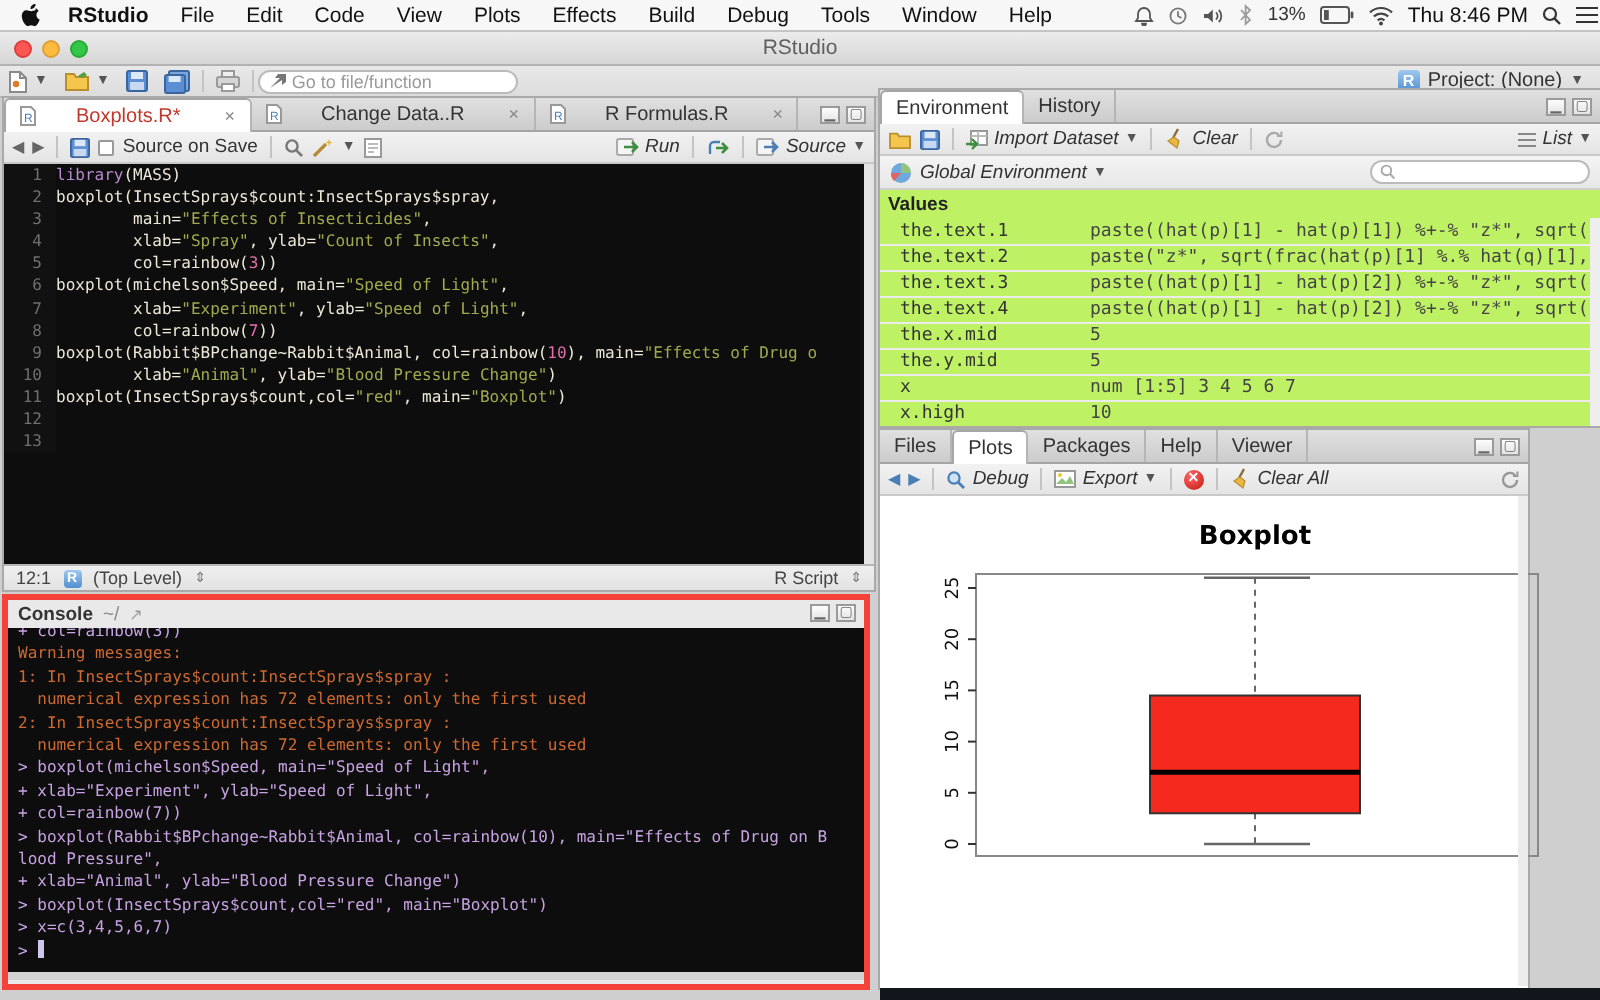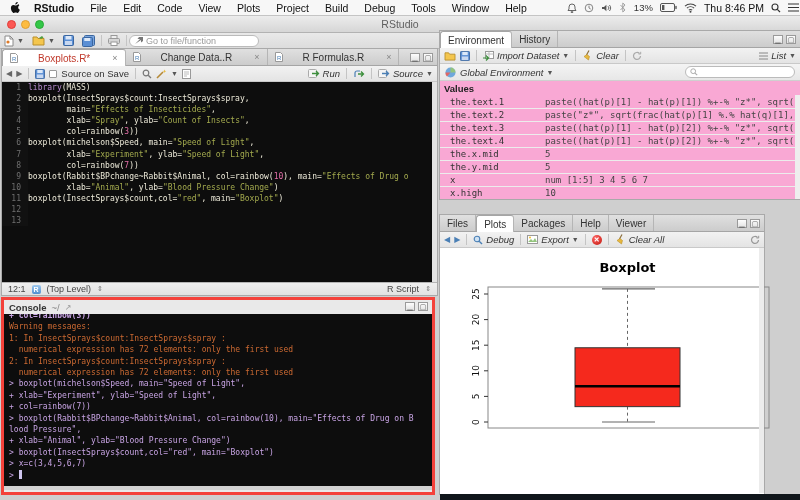--- a/index.html
+++ b/index.html
@@ -73,25 +73,25 @@
 
   
   #console-pane{left:1px;top:297px;width:434px;height:198px;border:3px solid #f4423b;background:#e9e9e9;}
   #console-header{height:14px;display:flex;align-items:center;gap:5px;padding:0 5px;
     font-size:9.5px;color:#333;position:relative;}
   #console-header b{font-size:9.5px;}
   #console-body{height:172px;background:#0d0d0d;overflow:hidden;padding:1px 0 0 5px;
     font-family:"DejaVu Sans Mono",monospace;font-size:8px;line-height:11.4px;white-space:pre;}
   #console-hscroll{height:4px;background:#d2d2d2;}
   .con-input{color:#c7a3e3;} .con-warning{color:#cd6a32;}
-  .clipped{margin-top:-5px;font-weight:bold;}
+  .clipped{margin-top:-5px;}
   .cursor{display:inline-block;width:3px;height:9px;background:#cfc6ee;vertical-align:-1px;}
 
   
-  #env-pane{left:440px;top:31px;width:360px;height:168px;background:#f9a8d4;}
+  #env-pane{left:440px;top:45px;width:360px;height:168px;background:#bef264;}
   #env-toolbar2{height:17px;background:linear-gradient(#f4f4f4,#e7e7e7);border-bottom:1px solid #cfcfcf;
     display:flex;align-items:center;gap:4px;padding:0 5px;font-size:9.5px;color:#333;}
   #env-search{margin-left:auto;width:110px;height:12px;border:1px solid #bbb;border-radius:7px;
     background:#fff;display:flex;align-items:center;padding:0 4px;}
   #env-values-label{font-weight:bold;font-size:9.5px;color:#222;padding:2px 0 1px 4px;}
   #env-rows{position:relative;font-size:9px;color:#333;}
   .env-row{height:13px;display:flex;align-items:center;border-top:1px solid #ececec;}
   .env-row:first-child{border-top:none;}
   .env-name{width:105px;flex:none;padding-left:10px;font-family:"DejaVu Sans Mono",monospace;}
   .env-val{flex:1;font-family:"DejaVu Sans Mono",monospace;color:#444;white-space:nowrap;overflow:hidden;}
@@ -119,21 +119,21 @@
         <path d="M7.2 1.6c-.5.6-1.3 1-1.9.9-.1-.7.2-1.4.6-1.8C6.4.2 7.2-.1 7.8 0c0 .6-.2 1.2-.6 1.6z" fill="#111"></path>
         <path d="M7.8 3.1c-1 0-1.5.5-2.2.5-.7 0-1.4-.5-2.3-.5C2.1 3.1.9 4.1.9 6c0 2.4 1.8 5 2.9 5 .6 0 .9-.4 1.8-.4.9 0 1.1.4 1.8.4 1 0 2.2-2.2 2.4-3.3-1.1-.4-1.6-1.3-1.6-2.2 0-.9.5-1.6 1.1-2-.5-.9-1.2-1.4-1.5-1.4z" fill="#111"></path>
       </svg>
     </span>
   <span class="menu-item app">RStudio</span>
       <span class="menu-item">File</span>
       <span class="menu-item">Edit</span>
       <span class="menu-item">Code</span>
       <span class="menu-item">View</span>
       <span class="menu-item">Plots</span>
-      <span class="menu-item">Project</span>
+      <span class="menu-item">Effects</span>
       <span class="menu-item">Build</span>
       <span class="menu-item">Debug</span>
       <span class="menu-item">Tools</span>
       <span class="menu-item">Window</span>
       <span class="menu-item">Help</span>
     </div>
   <div id="menu-right">
     <span class="mb-ic">
       <svg width="10" height="10" viewBox="0 0 10 10">
           <path d="M5 1a3 3 0 0 1 3 3v2l1 1.5H1L2 6V4a3 3 0 0 1 3-3zm-1 7.8h2a1 1 0 0 1-2 0z" fill="none" stroke="#555" stroke-width="0.9"></path>

